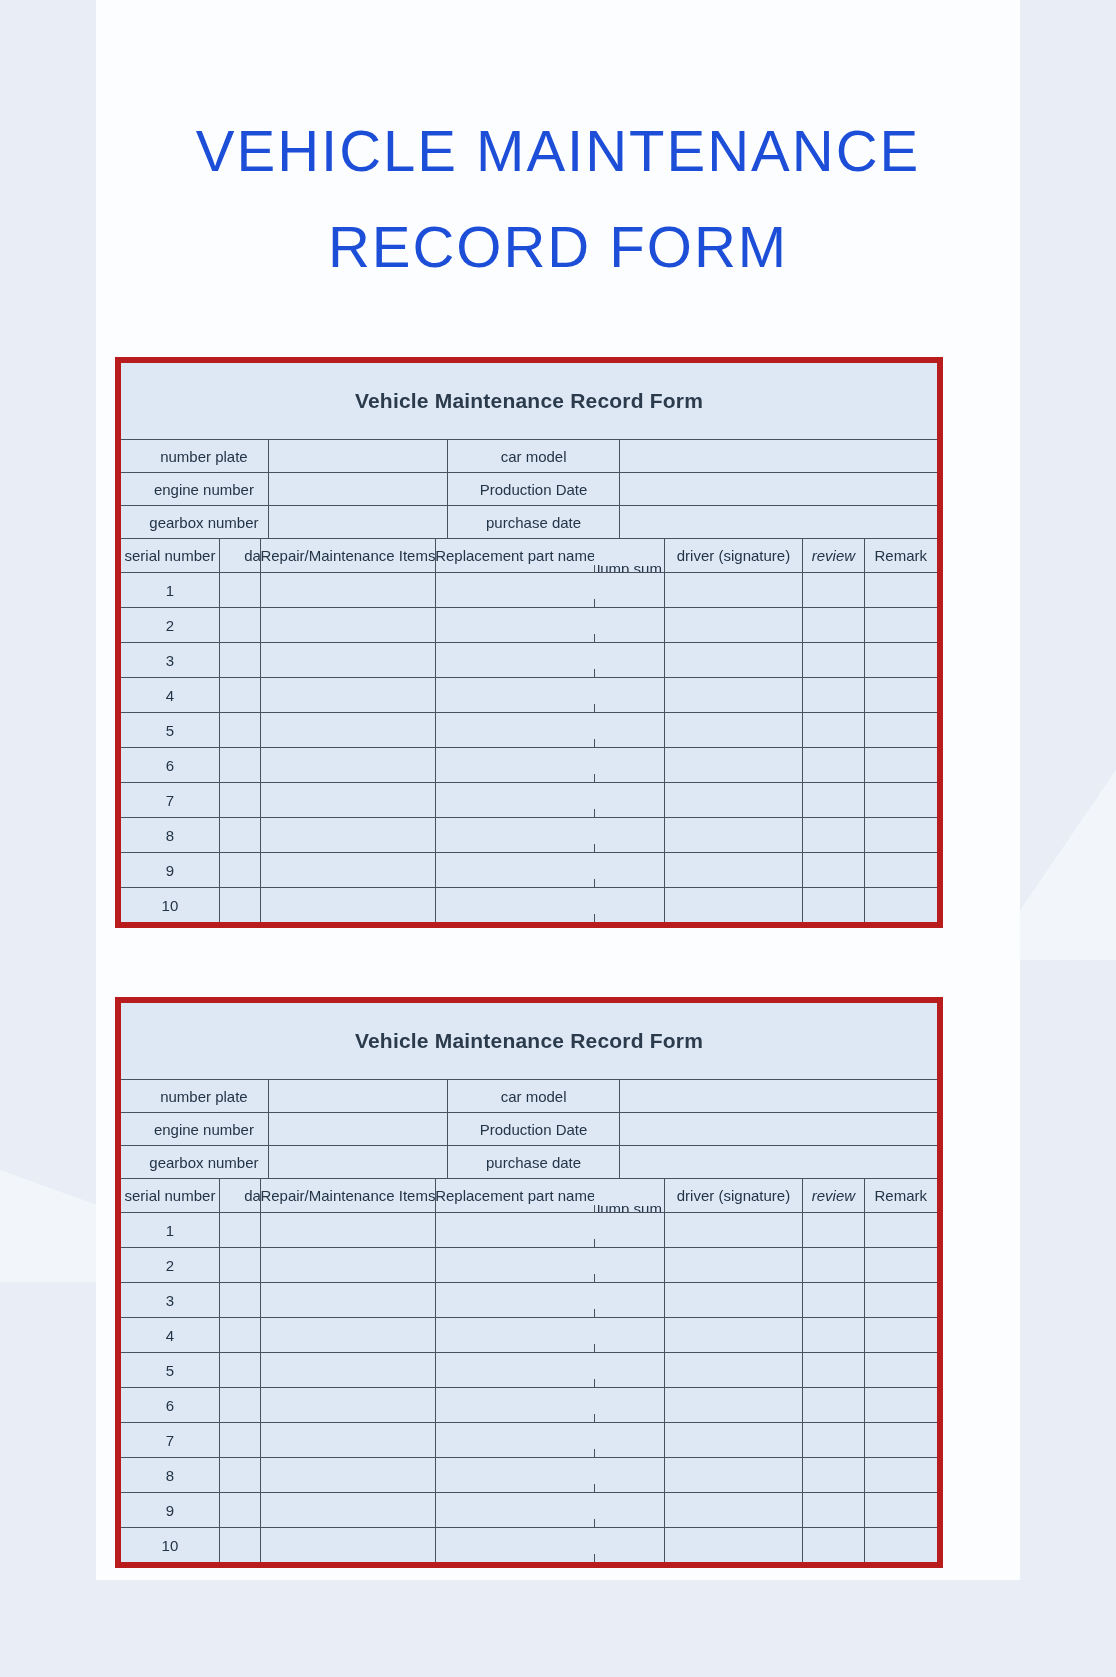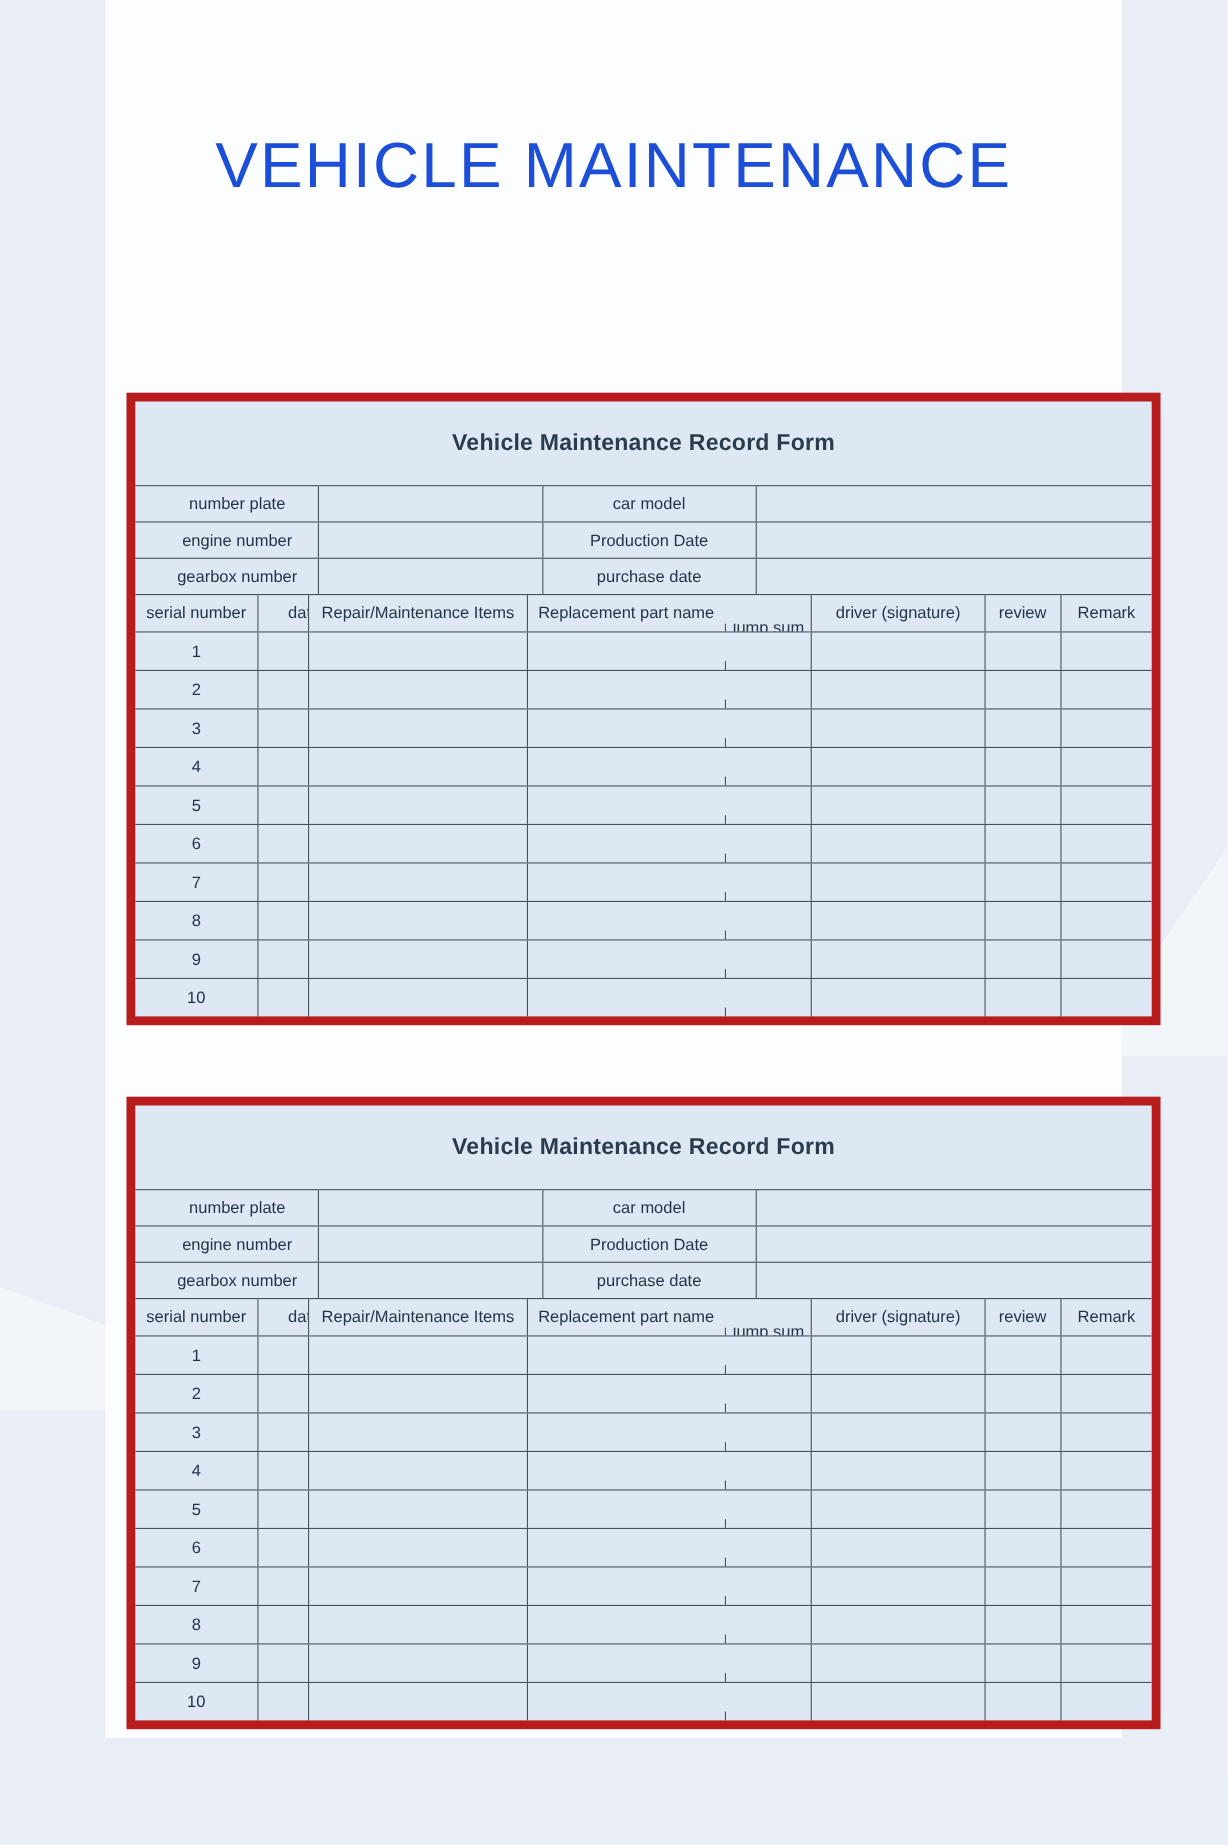--- a/index.html
+++ b/index.html
@@ -23,22 +23,22 @@
     position:absolute;left:0;top:103px;width:100%;
     text-align:center;
     color:#1d4ed8;
     font-size:58px;
     font-weight:400;
     letter-spacing:2px;
     line-height:96px;
     user-select:none;
   }
   .vm-table{
-    position:absolute;left:19px;width:940px;
-    border:8px solid #b91c1c;
+    position:absolute;left:19px;width:828px;
+    border:6px solid #b91c1c;
     background:#dde8f4;
     box-sizing:border-box;
     color:#243447;
   }
   .vm-table.first{top:357px;}
   .vm-table.second{top:997px;}
   .title-band{
     height:76px;display:flex;align-items:center;justify-content:center;
     font-size:21px;font-weight:700;color:#2c3b4c;letter-spacing:0.2px;
   }
@@ -51,32 +51,33 @@
     overflow:hidden;white-space:nowrap;
   }
   .t-cell:first-child{border-left:none;}
   .info-row{height:33px;}
   .header-row{height:34px;}
   .data-row{height:35px;}
   
   .iw0{width:18%;padding-left:19px;} .iw1{width:22%;} .iw2{width:21%;} .iw3{width:39%;}
   
   .cw0{width:12%;} .cw1{width:5%;padding-left:38px;} .cw2{width:21.5%;} .cw3{width:19.5%;}
-  .cw4{width:8.5%;margin-top:26px;} .cw5{width:17%;} .cw6{width:7.5%;} .cw7{width:9%;}
+  .cw4{width:8.5%;margin-top:26px;} .cw5{width:17%;} .cw6{width:7.5%;font-style:italic;} .cw7{width:9%;}
 </style>
 </head>
 <body>
 
 <div id="canvas">
   <div class="bg-accent left"></div>
   <div class="bg-accent right"></div>
 
   <div class="page">
     <div class="watermark">
       <div>VEHICLE MAINTENANCE</div>
+      <div>RECORD FORM</div>
     </div>
 
     <div class="vm-table first">
         <div class="title-band">Vehicle Maintenance Record Form</div>
         <div class="t-row info-row">
           <div class="t-cell iw0">number plate</div>
           <div class="t-cell iw1"></div>
           <div class="t-cell iw2">car model</div>
           <div class="t-cell iw3"></div>
         </div>

